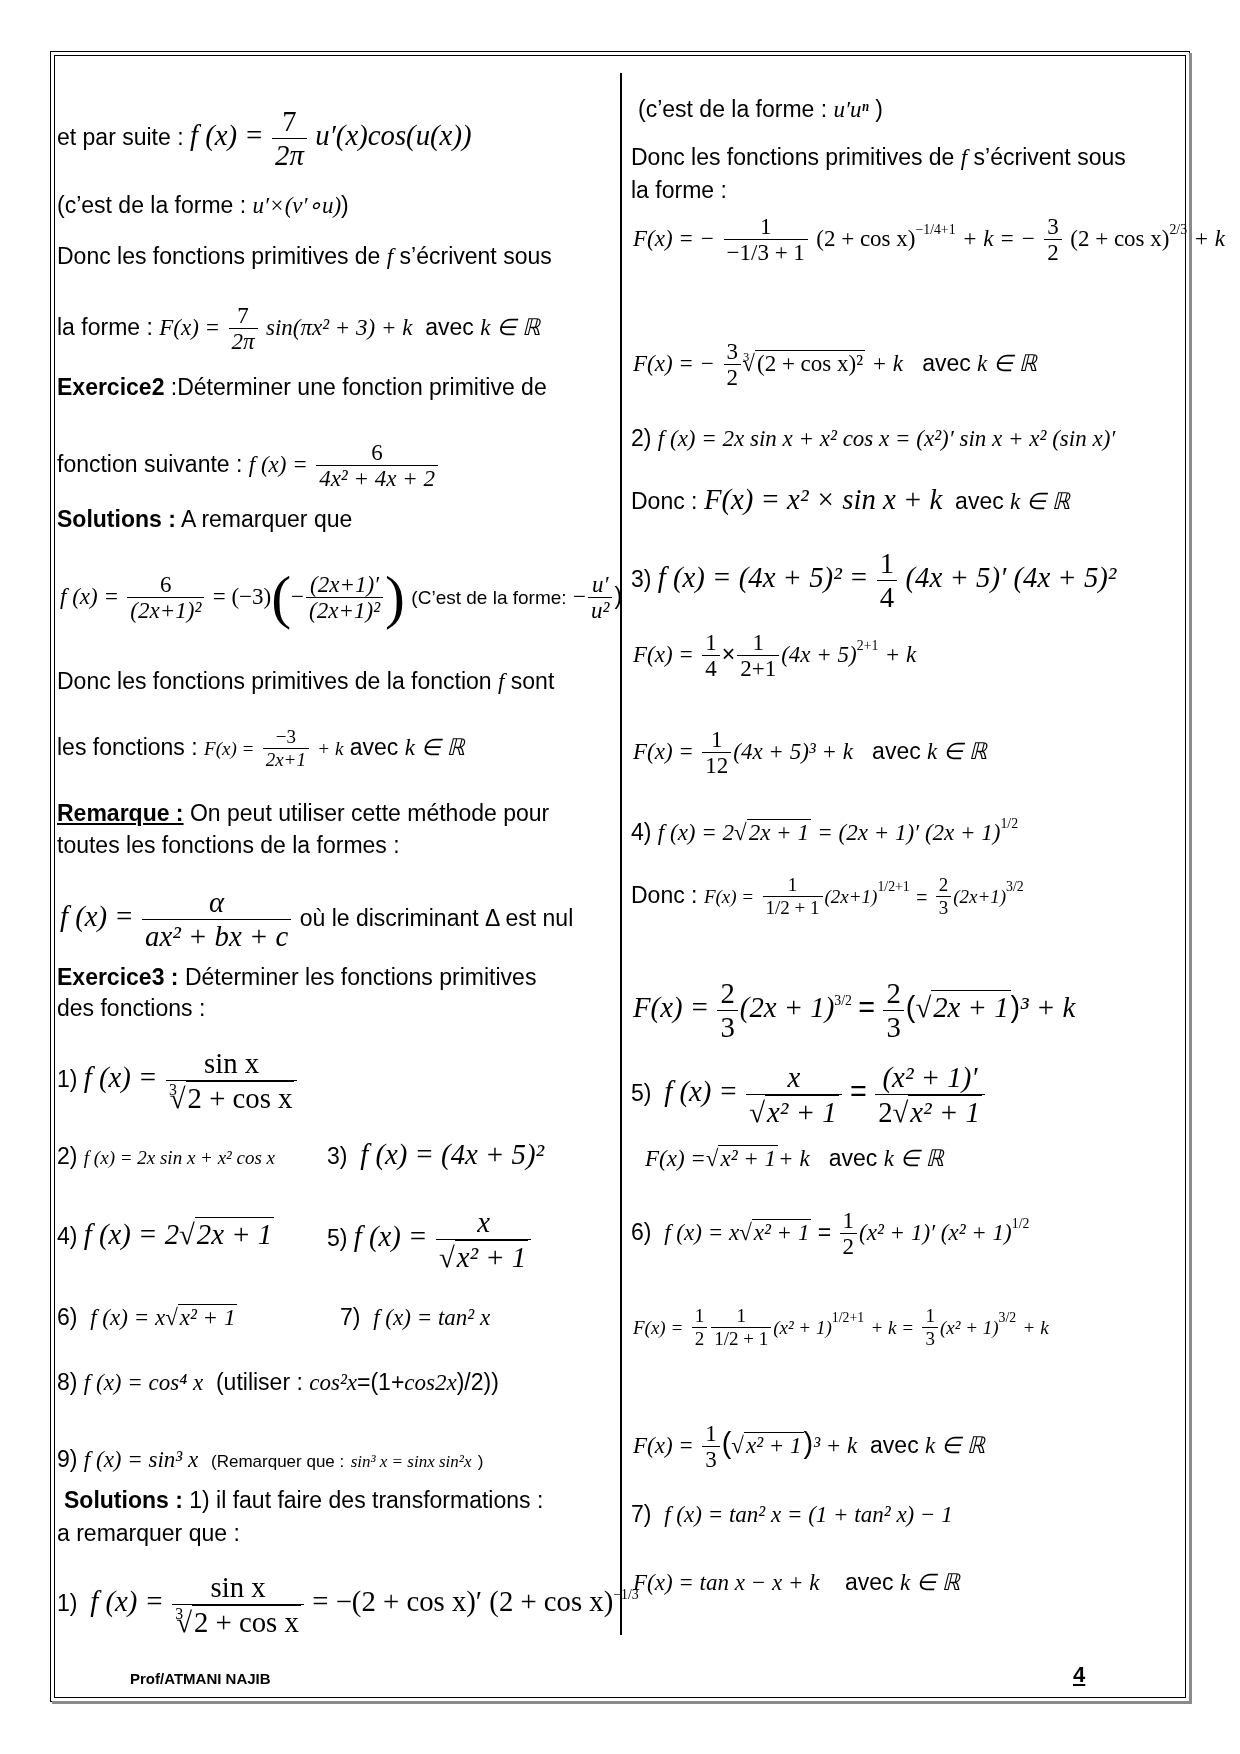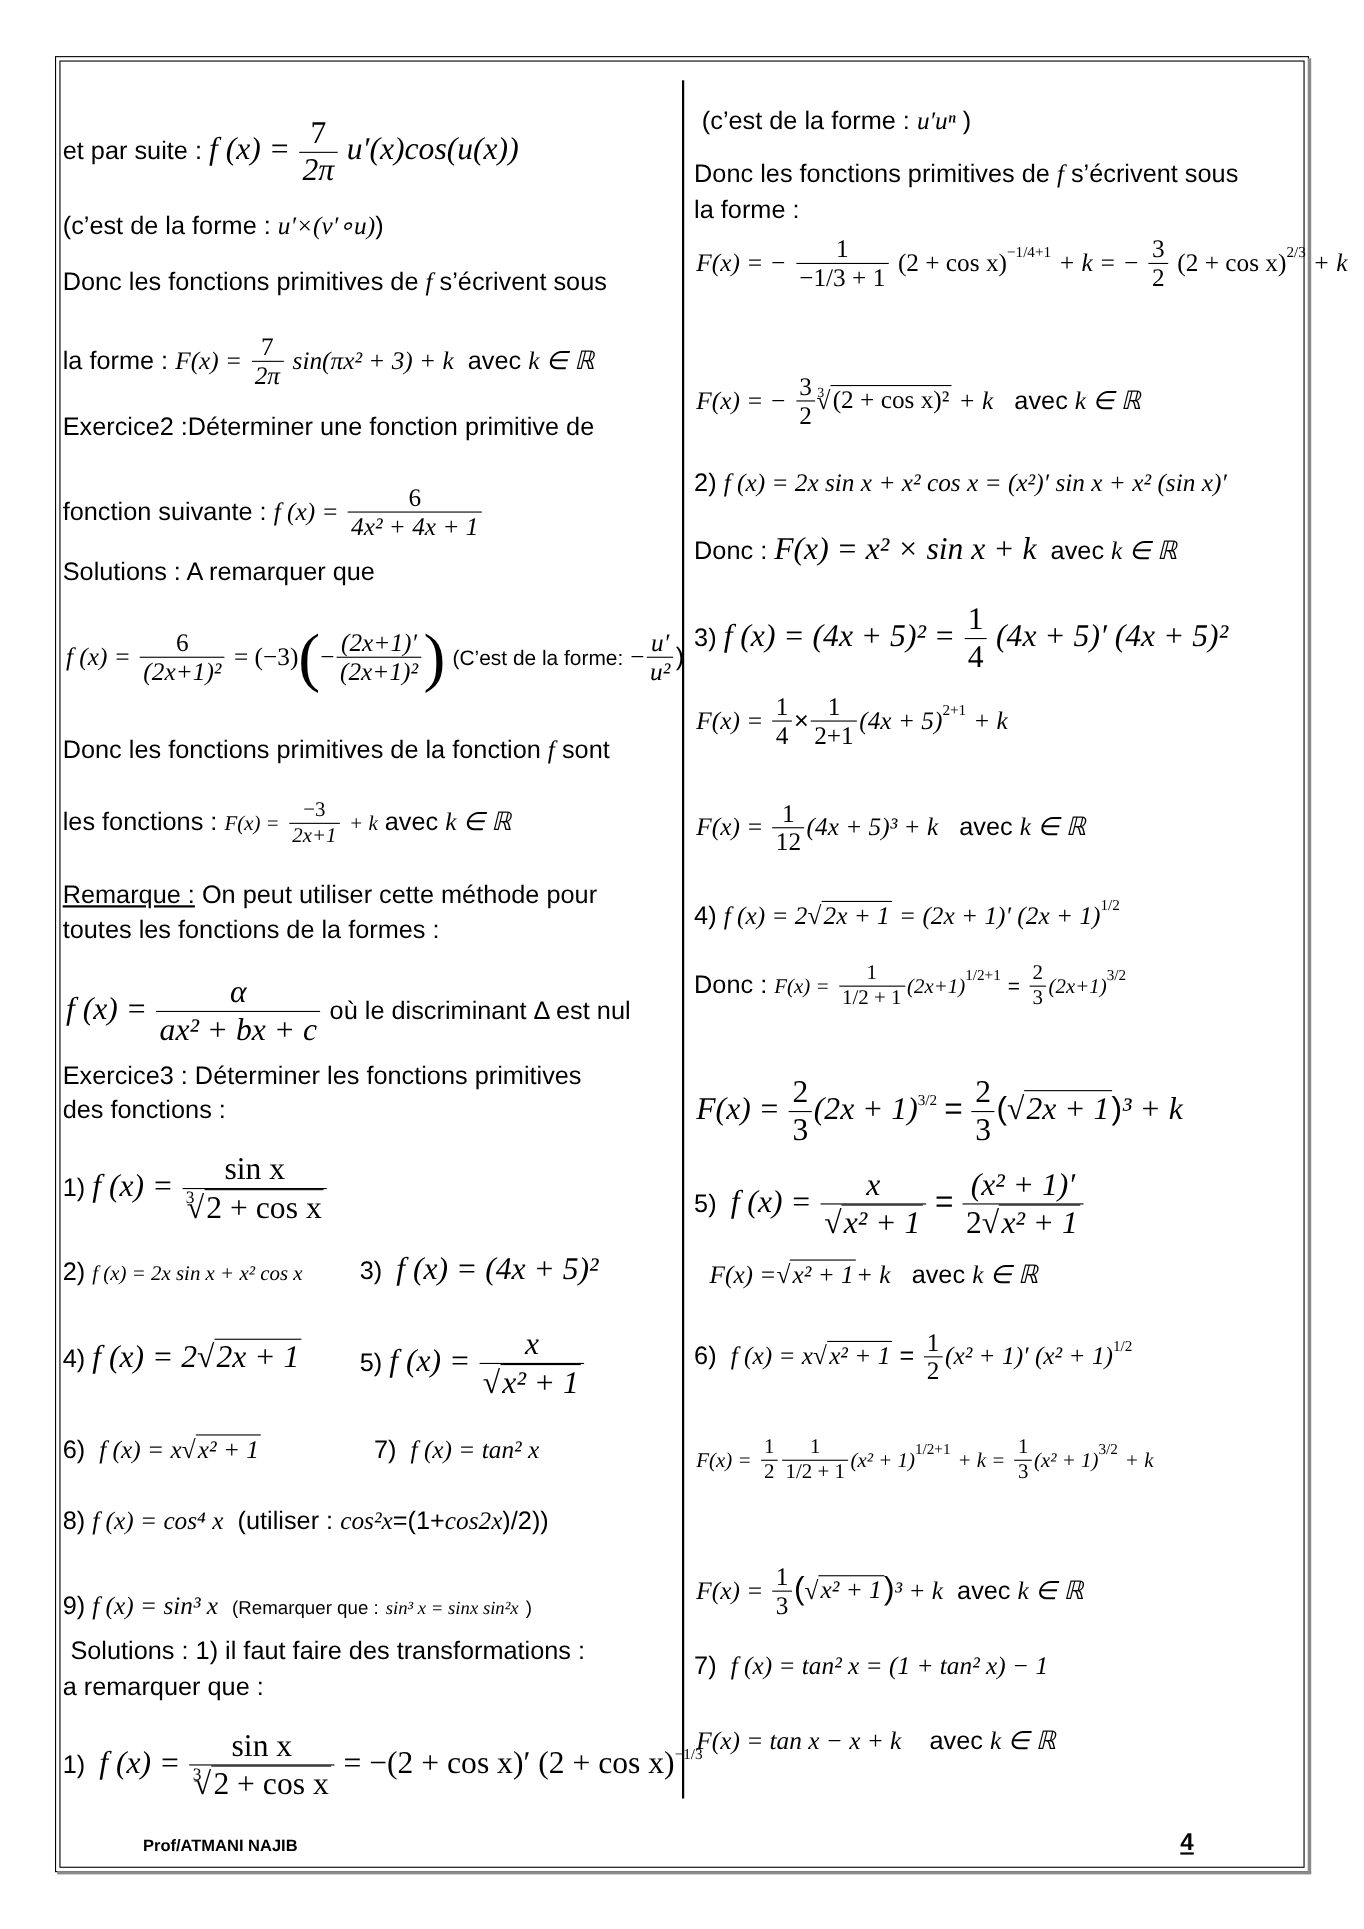--- a/index.html
+++ b/index.html
@@ -9,21 +9,21 @@
                  border:1px solid #000; }
   .frame-inner { position:absolute; left:54px; top:55px; width:1130px; height:1641px;
                  border:1px solid #000; }
   .frame-shadow-r { position:absolute; left:1189px; top:53px; width:3px; height:1650px; background:#8a8a8a; }
   .frame-shadow-b { position:absolute; left:52px; top:1701px; width:1140px; height:3px; background:#8a8a8a; }
   .divider { position:absolute; left:620px; top:73px; width:2px; height:1562px; background:#000; }
 
   .line { position:absolute; white-space:nowrap; font-size:23px; line-height:28px; }
   .m { font-family:"Liberation Serif", serif; font-style:italic; }
   .r { font-family:"Liberation Serif", serif; font-style:normal; }
-  .b { font-weight:normal; }
+  .b { font-weight:bold; }
   .u { text-decoration:underline; }
   .small { font-size:19px; }
   .tiny { font-size:17px; }
 
   
   .frac { display:inline-flex; flex-direction:column; align-items:center; vertical-align:middle;
           font-family:"Liberation Serif", serif; margin:0 2px; }
   .frac > .num { padding:0 3px; line-height:1.1; }
   .frac > .den { padding:0 3px; border-top:1.4px solid #000; line-height:1.15; }
   sup { font-size:0.6em; vertical-align:0.9em; line-height:0; }
@@ -83,21 +83,21 @@
   <div class="line" style="left:57px; top:373px;">
     <span class="b">Exercice2</span>
     <span>:Déterminer une fonction primitive de</span>
   </div>
 
   <div class="line" style="left:57px; top:440px;">
     <span>fonction suivante :</span>
     <span class="m">f (x) =</span>
     <span class="frac">
         <span class="num r">6</span>
-        <span class="den m">4x² + 4x + 1</span>
+        <span class="den m">4x² + 4x + 2</span>
       </span>
   </div>
 
   <div class="line" style="left:57px; top:505px;">
     <span class="b">Solutions :</span>
     <span>A remarquer que</span>
   </div>
 
   <div class="line" style="left:60px; top:572px;">
     <span class="m">f (x) =</span>

